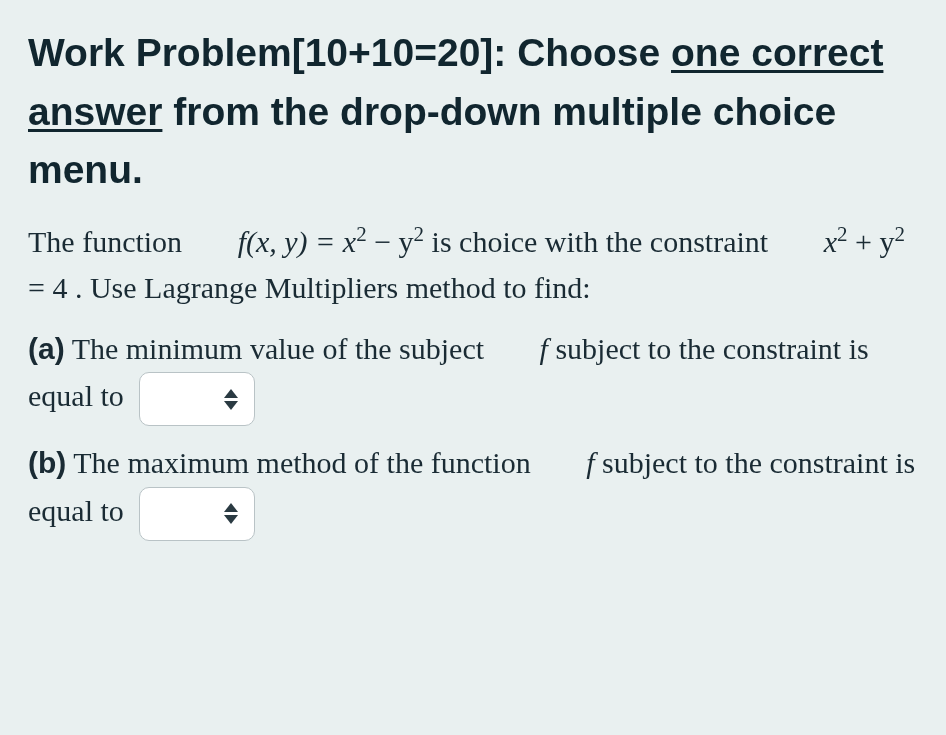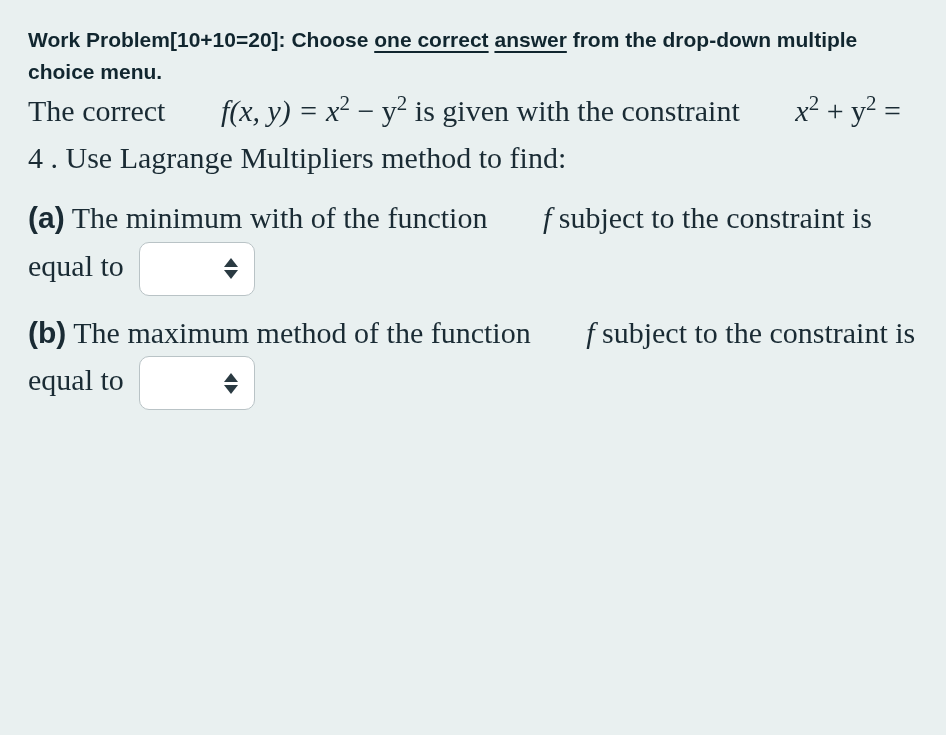--- a/index.html
+++ b/index.html
@@ -9,21 +9,22 @@
     width: 946px;
     background: #e9f0f0;
     font-family: Georgia, 'Times New Roman', serif;
     color: #1a2b34;
     font-size: 30px;
     line-height: 1.55;
   }
   .heading {
     font-weight: 700;
     font-family: 'Segoe UI', Arial, sans-serif;
-    font-size: 21px;
+    font-size: 39px;
+    margin-bottom: 18px;
     line-height: 1.5;
     color: #11262f;
   }
   .underline { text-decoration: underline; text-underline-offset: 4px; }
   .para { margin-bottom: 14px; }
   .part-label { font-weight: 700; font-family: 'Segoe UI', Arial, sans-serif; }
   .math { font-family: 'Cambria Math', 'Times New Roman', serif; font-style: italic; margin-left: 48px; }
   .math .up { font-style: normal; }
   sup { font-size: 0.7em; vertical-align: super; font-style: normal; }
   .dropdown {
@@ -66,32 +67,32 @@
 </style>
 </head>
 <body>
 
 <div class="heading">
   <span>Work Problem[10+10=20]: Choose </span><span class="underline">one correct</span>
   <span class="underline">answer</span><span> from the drop-down multiple choice menu.</span>
 </div>
 
 <div class="para">
-  <span>The correct </span>
+  <span>The function </span>
   <span class="math">
     <span>f(x, y) = x</span><sup>2</sup><span class="up"> − y</span><sup>2</sup>
   </span>
-  <span> is given with the constraint  </span>
+  <span> is choice with the constraint  </span>
   <span class="math">
     <span>x</span><sup>2</sup><span class="up"> + y</span><sup>2</sup><span class="up"> = 4</span>
   </span><span>. Use Lagrange Multipliers method to find:</span>
 </div>
 
 <div class="para">
-  <span class="part-label">(a)</span><span> The minimum with of the function </span><span class="math">f</span><span> subject to the constraint  is equal to </span>
+  <span class="part-label">(a)</span><span> The minimum value of the subject </span><span class="math">f</span><span> subject to the constraint  is equal to </span>
   <span class="dropdown">
     <span class="value"></span>
     <span class="sorter">
       <span class="tri-up"></span>
       <span class="tri-down"></span>
     </span>
   </span>
 </div>
 
 <div class="para">

